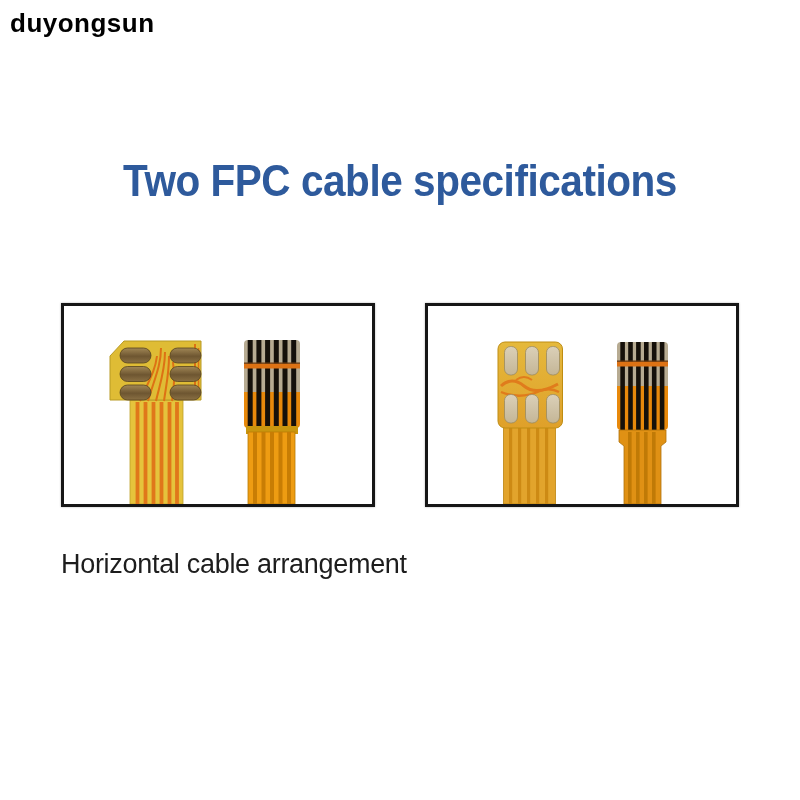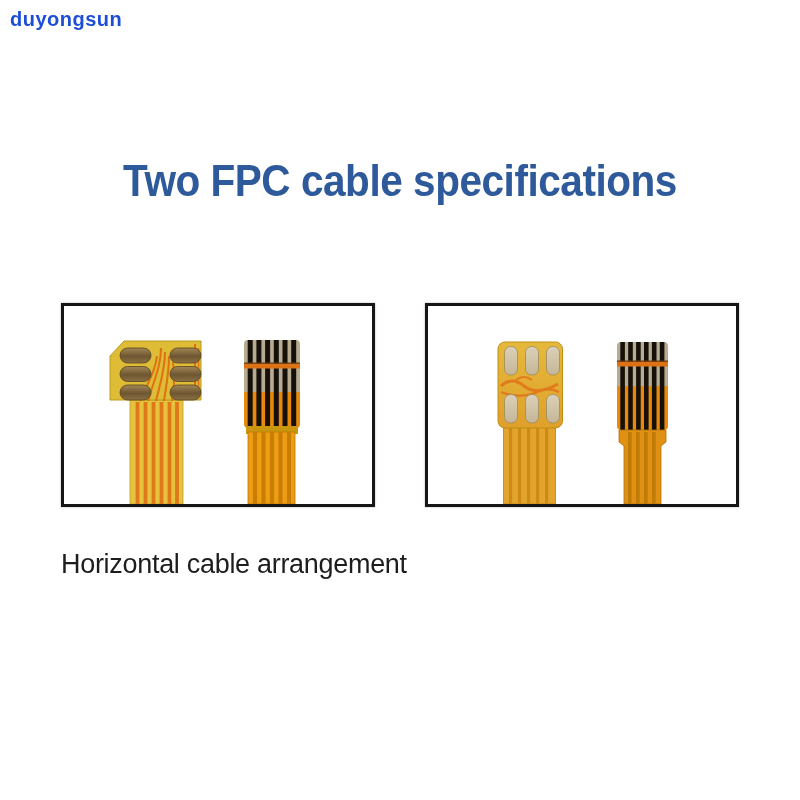--- a/index.html
+++ b/index.html
@@ -1,21 +1,21 @@
 <!DOCTYPE html>
 <html><head>
 <meta charset="utf-8">
 <style>
   html,body{margin:0;padding:0;background:#ffffff;}
   body{width:800px;height:800px;font-family:"Liberation Sans",sans-serif;}
   .page{position:relative;width:800px;height:800px;background:#fff;overflow:hidden;}
 
   .watermark{
     position:absolute;top:8px;left:10px;
-    font-size:20px;font-weight:bold;color:#1d4ed8;letter-spacing:.5px;
+    font-size:26px;font-weight:bold;color:#000000;letter-spacing:.5px;
   }
 
   .title{
     margin:0;position:absolute;top:156px;left:0;width:100%;
     text-align:center;font-size:45px;font-weight:bold;line-height:1.1;
     color:#2e5a9c;letter-spacing:-.5px;
     transform:scaleX(.9);transform-origin:center;
   }
 
   .figures{

